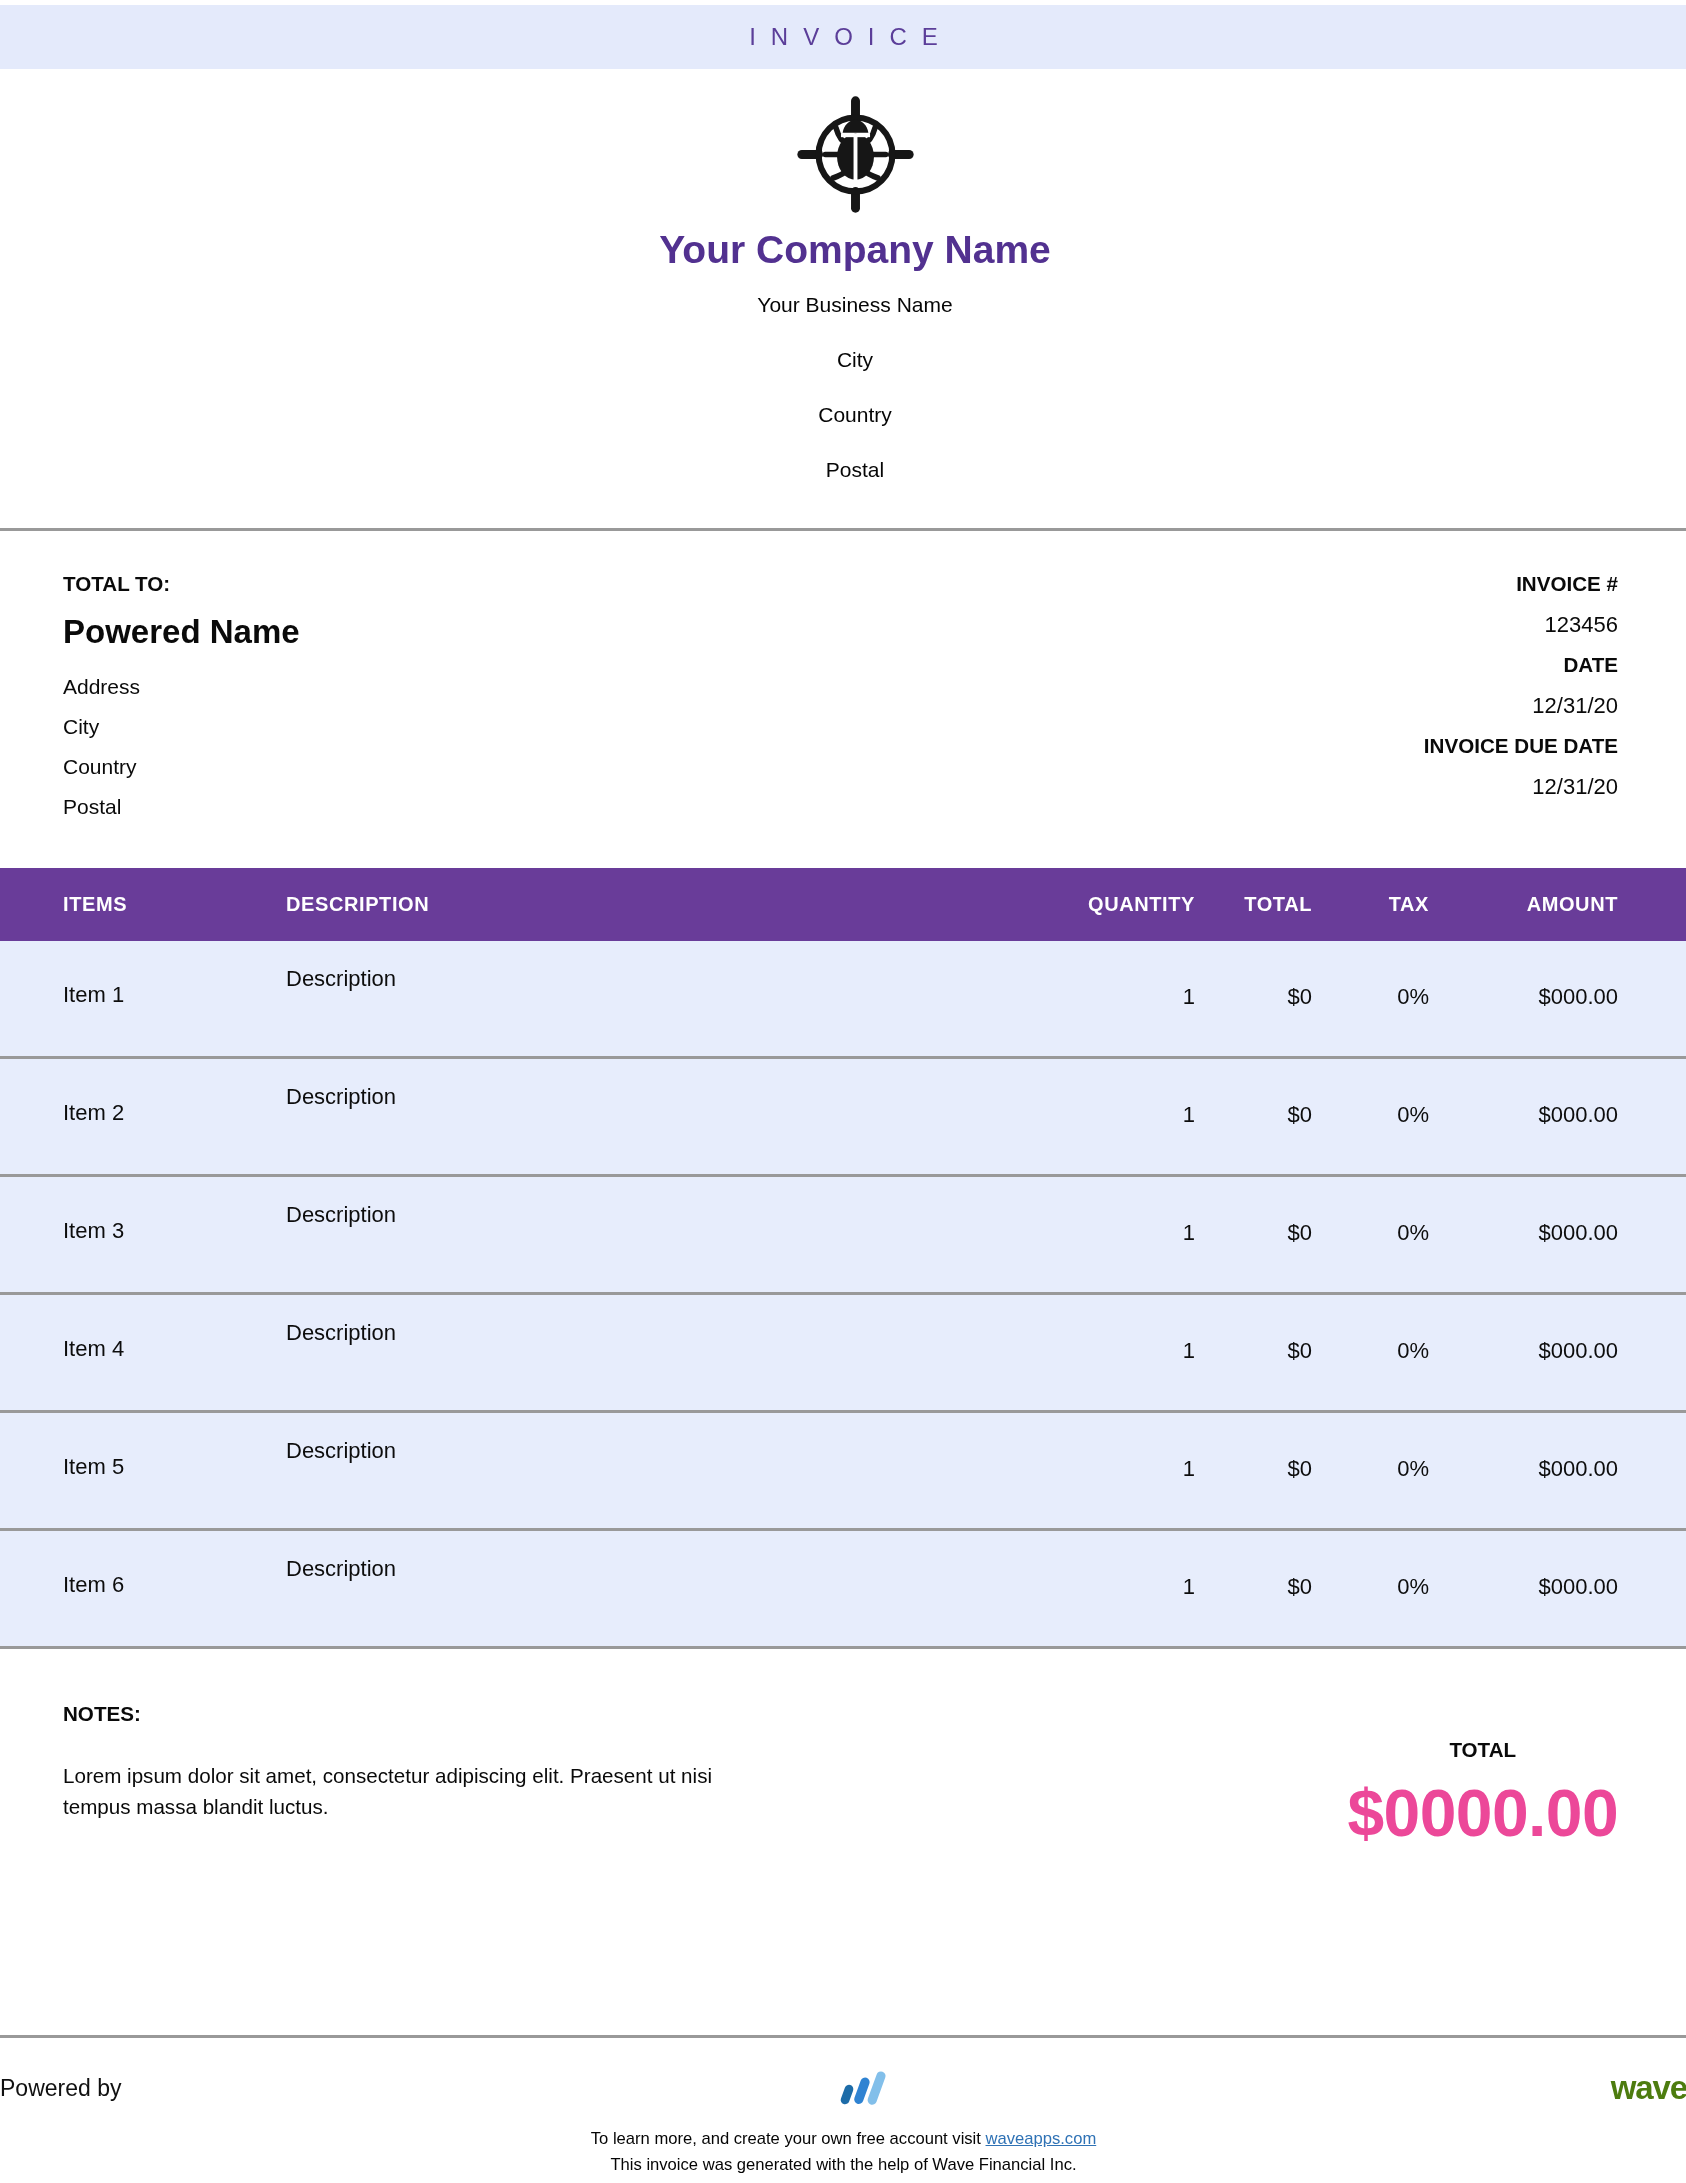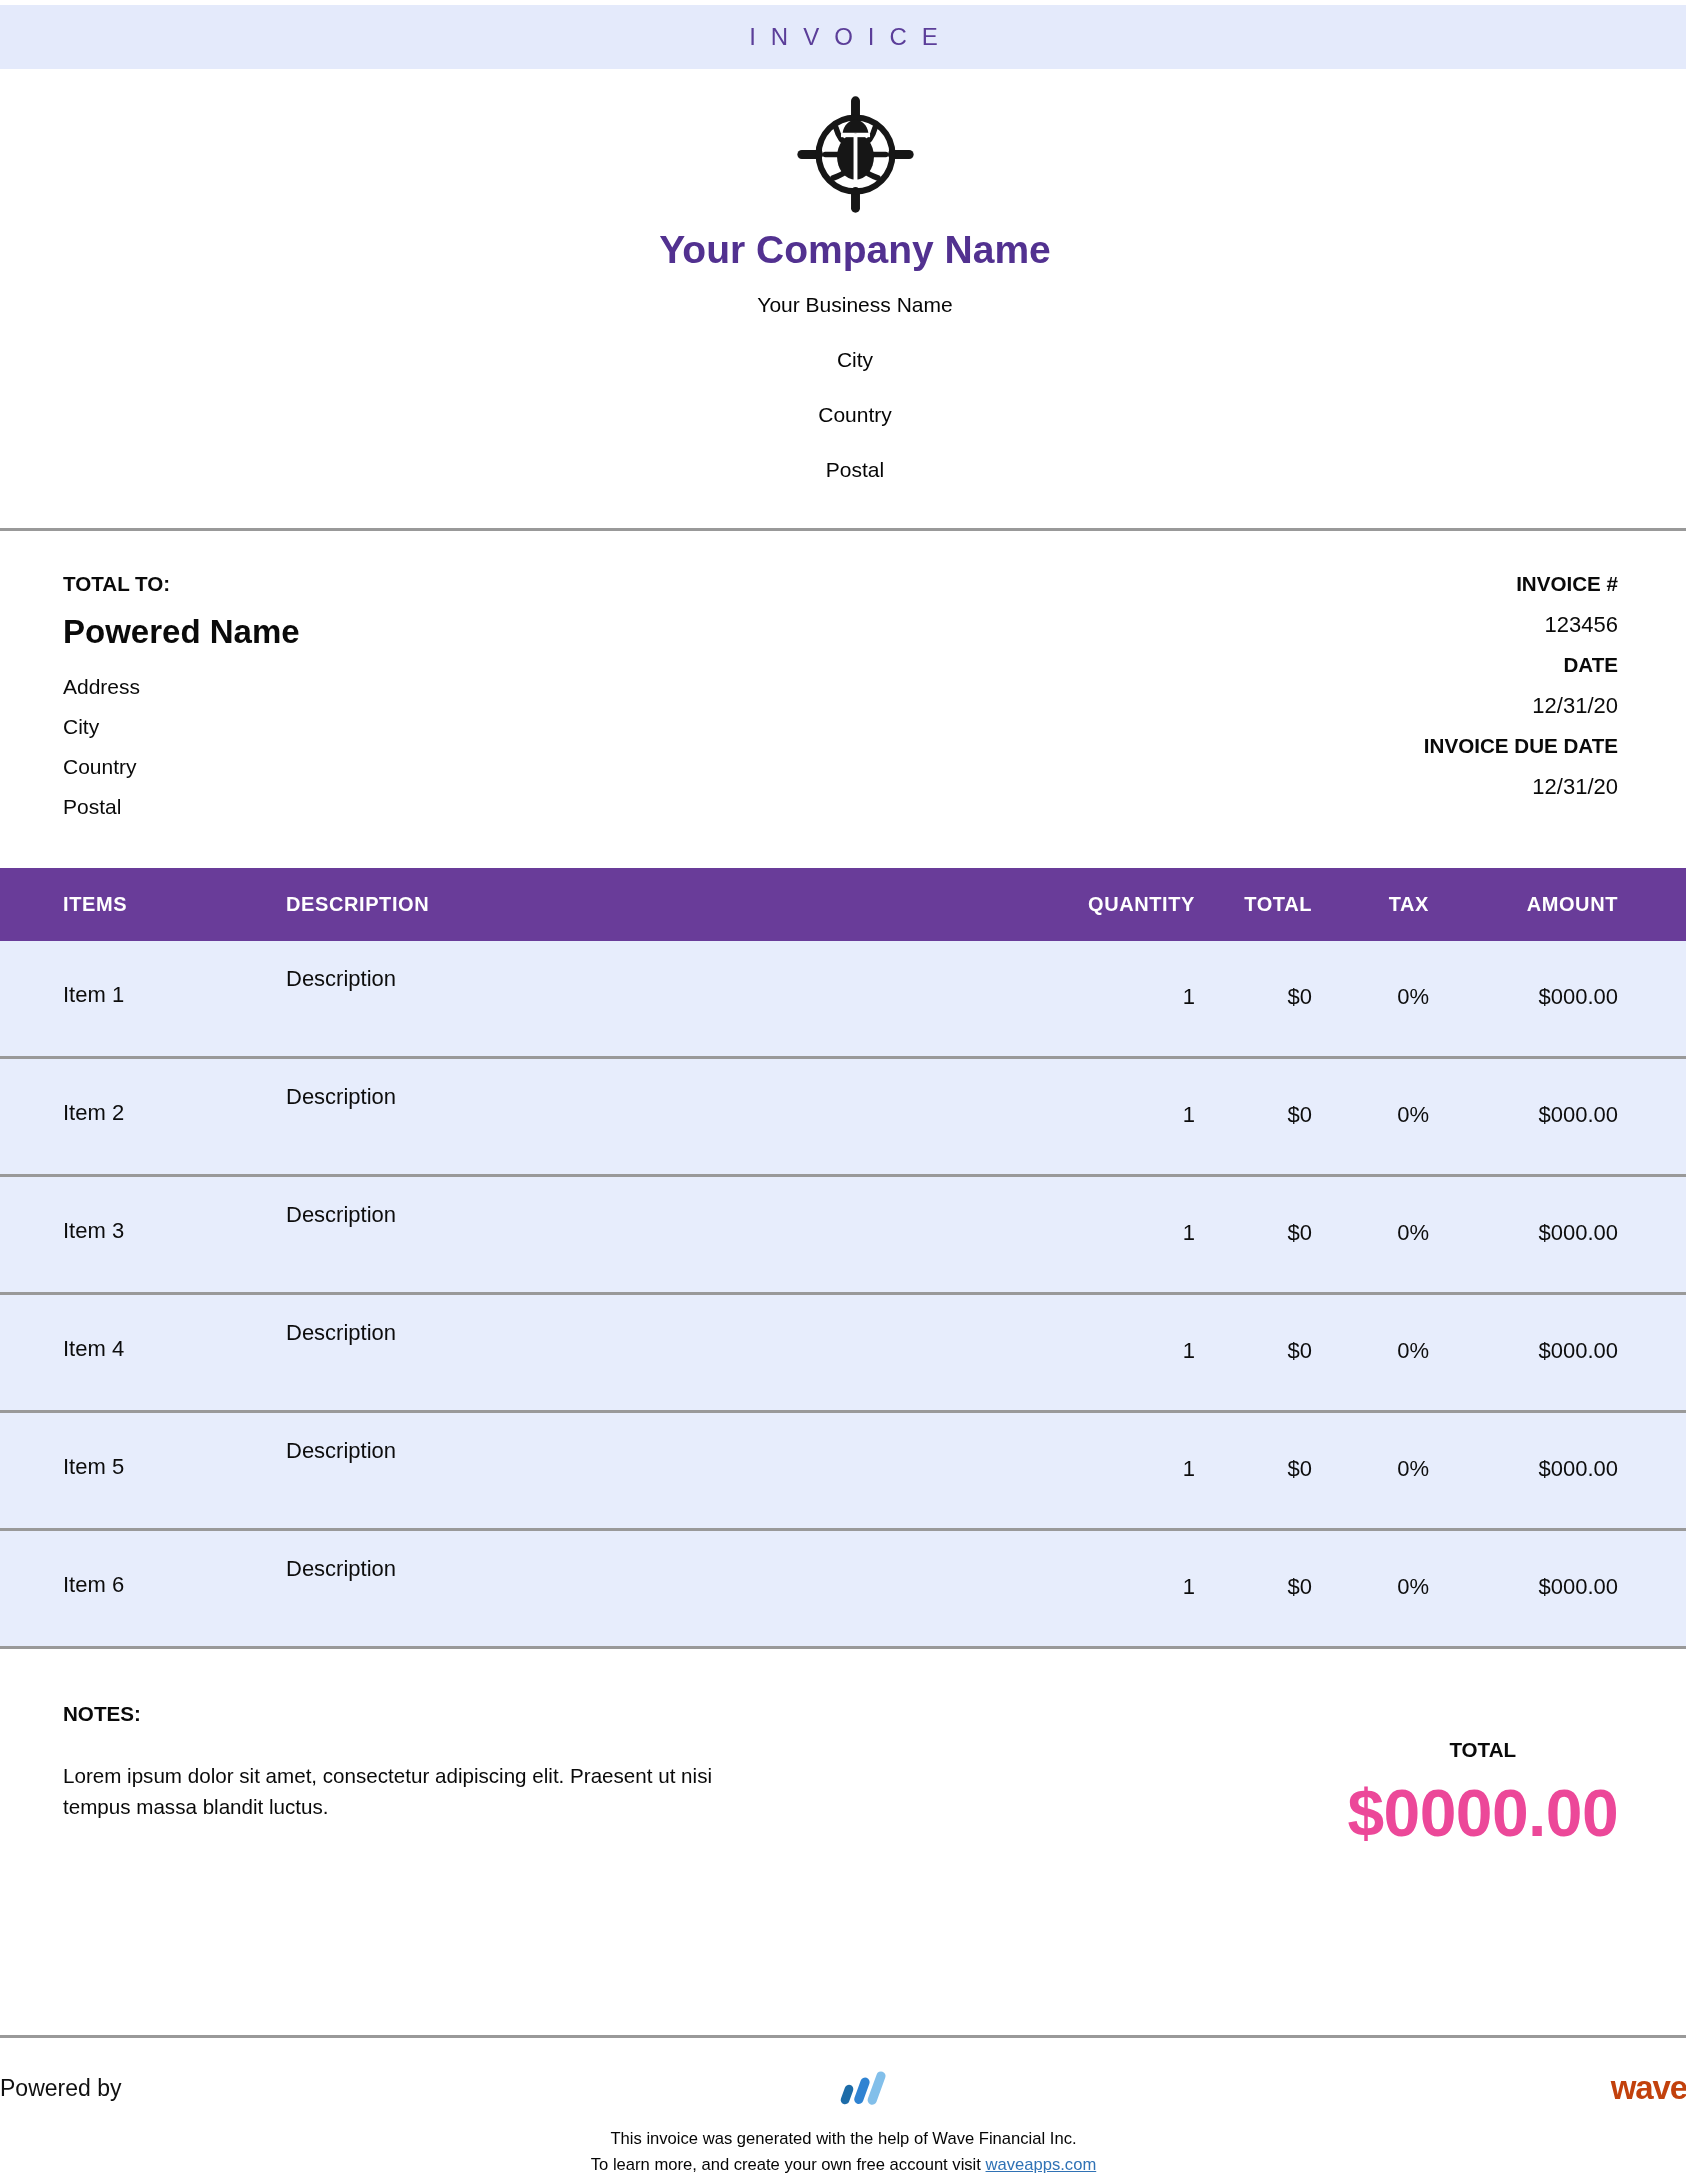--- a/index.html
+++ b/index.html
@@ -71,21 +71,21 @@
   .notes-text{ font-size:20.6px; line-height:31px; margin-top:34px; max-width:709px; }
   .total-block{ text-align:center;margin-top:36px; }
   .total-label{ font-size:20.6px; font-weight:bold; line-height:24px; }
   .total-amount{ margin-top:15px; font-size:66px; font-weight:bold; color:#ec4899; line-height:72px; letter-spacing:-0.6px; }
 
   
   .footer{ text-align:center; margin-top:27.4px; }
   .powered-row{ display:flex; align-items:center; justify-content:space-between; gap:11.4px; }
   .powered-row .powered-by{ font-size:23px; color:#101010; }
   .wave-mark{ width:55px; height:45px; }
-  .wave-word{ font-size:33px; font-weight:bold; color:#c2410c; letter-spacing:-1.1px; }
+  .wave-word{ font-size:33px; font-weight:bold; color:#4d7c0f; letter-spacing:-1.1px; }
   .fineprint{ margin-top:15px; font-size:16.6px; line-height:26px; color:#050505; }
   .fineprint a{ color:#2f72b5; text-decoration:underline; }
 </style>
 </head>
 <body>
 
 <div class="page">
 
   <header class="banner">
     <span>INVOICE</span>
@@ -220,21 +220,21 @@
     <div class="powered-row">
       <span class="powered-by">Powered by</span>
       <svg class="wave-mark" viewBox="0 0 120 90" aria-hidden="true">
         <rect x="8" y="36" width="19" height="44" rx="9.5" transform="rotate(20 17 58)" fill="#1d6ca8"></rect>
         <rect x="40" y="20" width="20" height="60" rx="10" transform="rotate(20 50 50)" fill="#2f83d2"></rect>
         <rect x="72" y="6" width="20" height="76" rx="10" transform="rotate(20 82 44)" fill="#82bfea"></rect>
       </svg>
       <span class="wave-word">wave</span>
     </div>
     <div class="fineprint">
-      <div>This invoice was generated with the help of Wave Financial Inc.</div>
       <div>
         <span>To learn more, and create your own free account visit </span><a href="#">waveapps.com</a>
       </div>
+      <div>This invoice was generated with the help of Wave Financial Inc.</div>
     </div>
   </footer>
 
 </div>
 
 
 </body></html>

